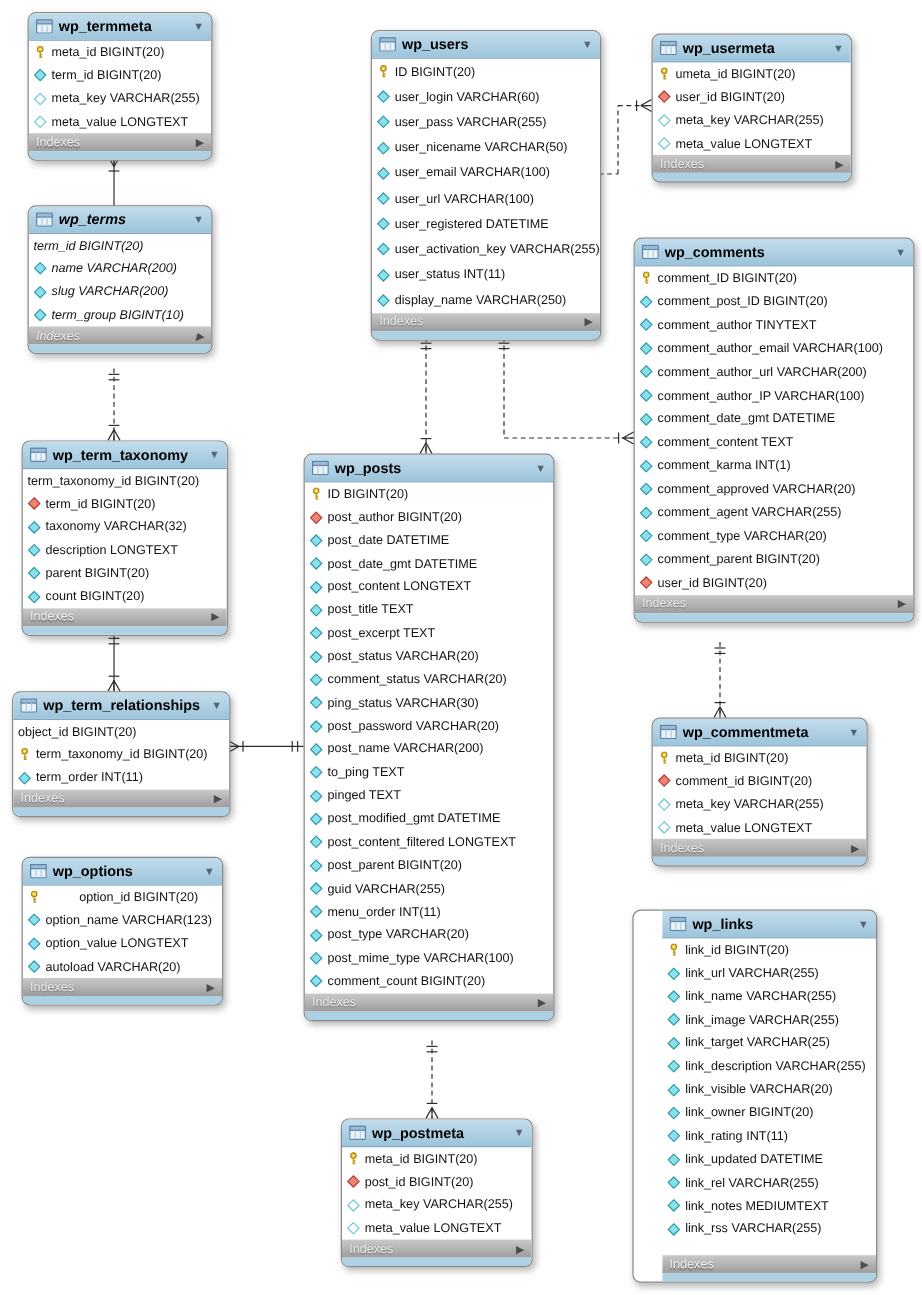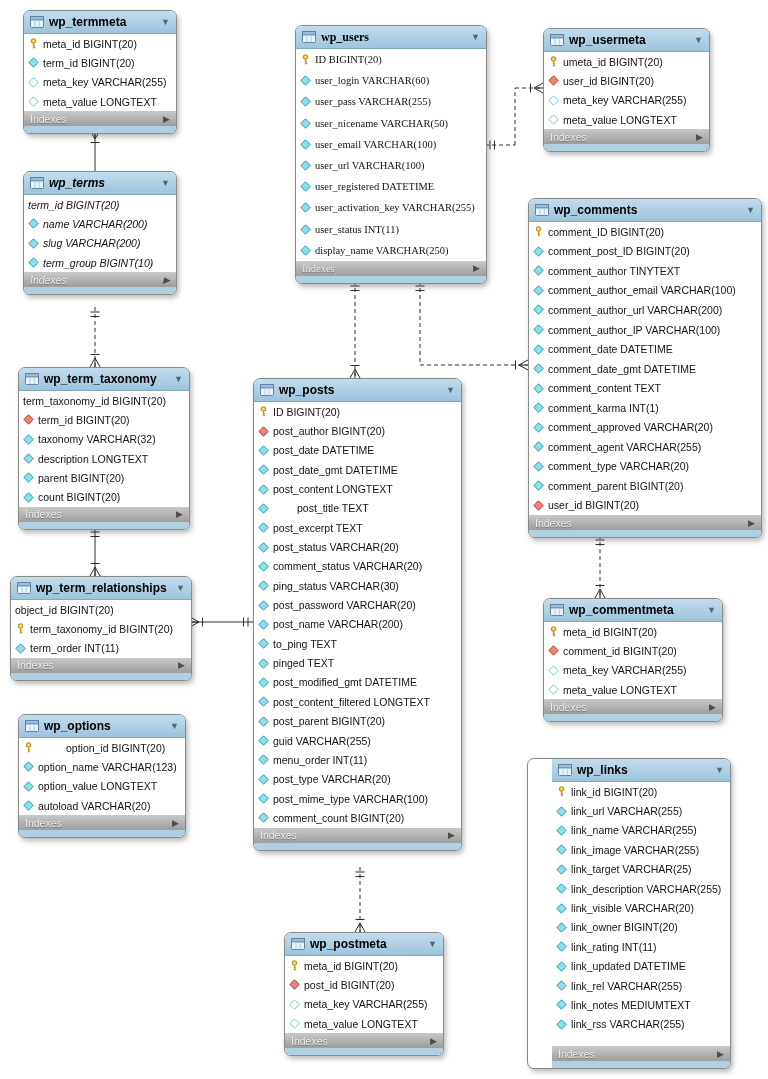--- a/index.html
+++ b/index.html
@@ -343,21 +343,21 @@
             </svg>
           </span>
           <span>autoload VARCHAR(20)</span>
         </div>
         <div class="tbl-footer">
           <span>Indexes</span>
           <span class="expand">▶</span>
         </div>
         <div class="tbl-strip"></div>
       </div>
-      <div class="tbl" style="left: 295px; top: 25px; width: 190px; font-family: Liberation Serif, serif;">
+      <div class="tbl" style="left: 309px; top: 25px; width: 190px;">
         <div class="tbl-header">
           <span class="hdr-icon">
             <svg width="14" height="12" viewBox="0 0 14 12">
               <rect x="0.5" y="0.5" width="13" height="11" rx="1" fill="#e9f3fa" stroke="#5c82a8"></rect>
               <rect x="0.5" y="0.5" width="13" height="3.4" fill="#9dbcd8" stroke="#5c82a8"></rect>
               <line x1="5" y1="4" x2="5" y2="11.3" stroke="#b5cce0" stroke-width="1"></line>
               <line x1="9.3" y1="4" x2="9.3" y2="11.3" stroke="#b5cce0" stroke-width="1"></line>
             </svg>
           </span>
           <span>wp_users</span>
@@ -499,21 +499,21 @@
           <span>post_date_gmt DATETIME</span>
         </div>
         <div class="tbl-row" style="height: 19.35px;">
           <span class="cicon">
             <svg width="11" height="11" viewBox="0 0 11 11">
               <polygon points="5.5,0.8 10.2,5.5 5.5,10.2 0.8,5.5" fill="#8be0ec" stroke="#2f9aaa" stroke-width="1"></polygon>
             </svg>
           </span>
           <span>post_content LONGTEXT</span>
         </div>
-        <div class="tbl-row" style="height: 19.35px; gap: 24px;">
+        <div class="tbl-row" style="height: 19.35px;">
           <span class="cicon">
             <svg width="11" height="11" viewBox="0 0 11 11">
               <polygon points="5.5,0.8 10.2,5.5 5.5,10.2 0.8,5.5" fill="#8be0ec" stroke="#2f9aaa" stroke-width="1"></polygon>
             </svg>
           </span>
           <span>post_title TEXT</span>
         </div>
         <div class="tbl-row" style="height: 19.35px;">
           <span class="cicon">
             <svg width="11" height="11" viewBox="0 0 11 11">
@@ -809,28 +809,20 @@
           </span>
           <span>comment_author_url VARCHAR(200)</span>
         </div>
         <div class="tbl-row" style="height: 19.55px;">
           <span class="cicon">
             <svg width="11" height="11" viewBox="0 0 11 11">
               <polygon points="5.5,0.8 10.2,5.5 5.5,10.2 0.8,5.5" fill="#8be0ec" stroke="#2f9aaa" stroke-width="1"></polygon>
             </svg>
           </span>
           <span>comment_author_IP VARCHAR(100)</span>
-        </div>
-        <div class="tbl-row" style="height: 19.55px;">
-          <span class="cicon">
-            <svg width="11" height="11" viewBox="0 0 11 11">
-              <polygon points="5.5,0.8 10.2,5.5 5.5,10.2 0.8,5.5" fill="#8be0ec" stroke="#2f9aaa" stroke-width="1"></polygon>
-            </svg>
-          </span>
-          <span>comment_date DATETIME</span>
         </div>
         <div class="tbl-row" style="height: 19.55px;">
           <span class="cicon">
             <svg width="11" height="11" viewBox="0 0 11 11">
               <polygon points="5.5,0.8 10.2,5.5 5.5,10.2 0.8,5.5" fill="#8be0ec" stroke="#2f9aaa" stroke-width="1"></polygon>
             </svg>
           </span>
           <span>comment_date_gmt DATETIME</span>
         </div>
         <div class="tbl-row" style="height: 19.55px;">

